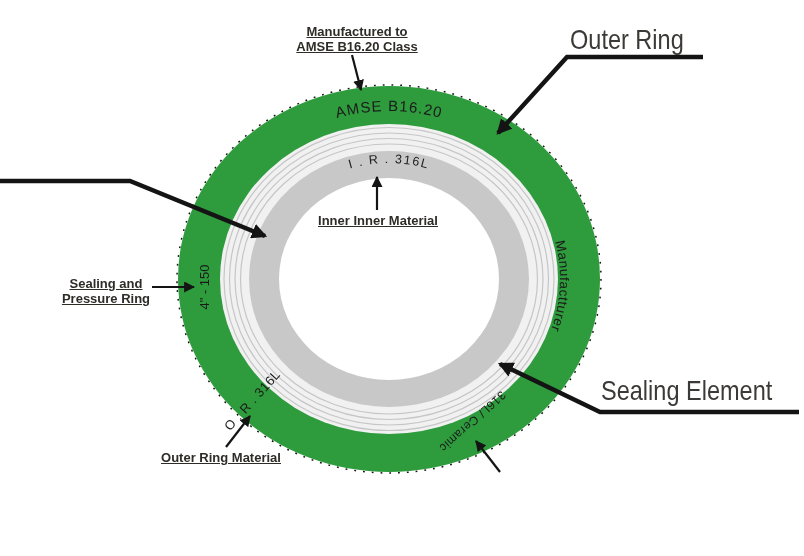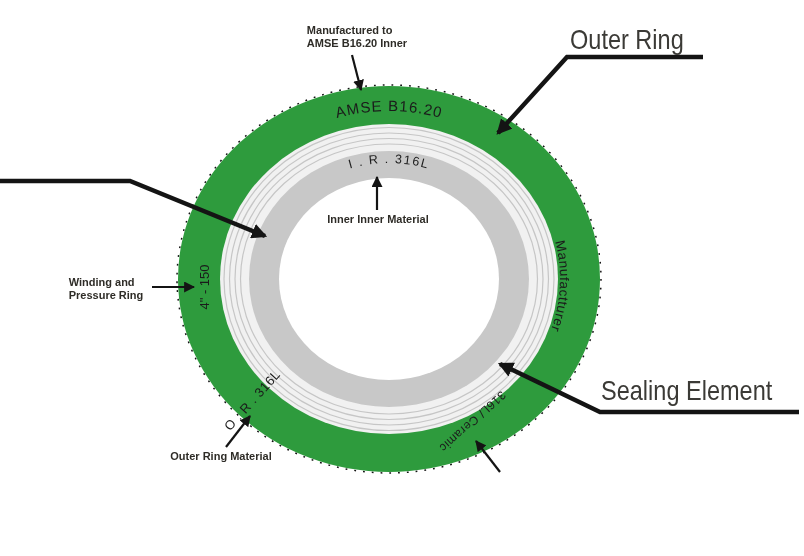--- a/index.html
+++ b/index.html
@@ -9,22 +9,22 @@
   }
   #diagram-svg{position:absolute;left:0;top:0;}
   .heading{
     position:absolute;
     font-weight:normal;font-size:28px;color:var(--heading_text,#3b3a36);
     white-space:nowrap;line-height:1;
   }
   .heading .squeeze{display:inline-block;transform:scaleX(0.84);transform-origin:left top;}
   .small-label{
     position:absolute;transform:translateX(-50%);
-    font-weight:bold;font-size:11px;line-height:1.18;
-    color:var(--label_text,#2e2c27);white-space:nowrap;
+    font-weight:bold;font-size:13px;line-height:1.18;
+    color:var(--label_text,#2e2c27);text-align:center;white-space:nowrap;text-decoration:underline;
   }
   svg text{font-family:"Liberation Sans", sans-serif;}
 </style>
 </head>
 <body>
 
 <div id="stage">
 
   <svg id="diagram-svg" width="804" height="556" viewBox="0 0 804 556">
     <defs>
@@ -93,26 +93,26 @@
     <span class="squeeze">Outer Ring</span>
   </div>
 
 
   <div class="heading" style="left:601px;top:377px;">
     <span class="squeeze">Sealing Element</span>
   </div>
 
   <div class="small-label" style="left:357px;top:24px;">
     <span style="display:block">Manufactured to</span>
-    <span style="display:block">AMSE B16.20 Inner</span>
+    <span style="display:block">AMSE B16.20 Class</span>
   </div>
 
   <div class="small-label" style="left:378px;top:213px;">Inner Inner Material</div>
 
   <div class="small-label" style="left:106px;top:276px;">
-    <span style="display:block">Winding and</span>
+    <span style="display:block">Sealing and</span>
     <span style="display:block">Pressure Ring</span>
   </div>
 
   <div class="small-label" style="left:221px;top:450px;">Outer Ring Material</div>
 
 
 </div>
 
 </body></html>

